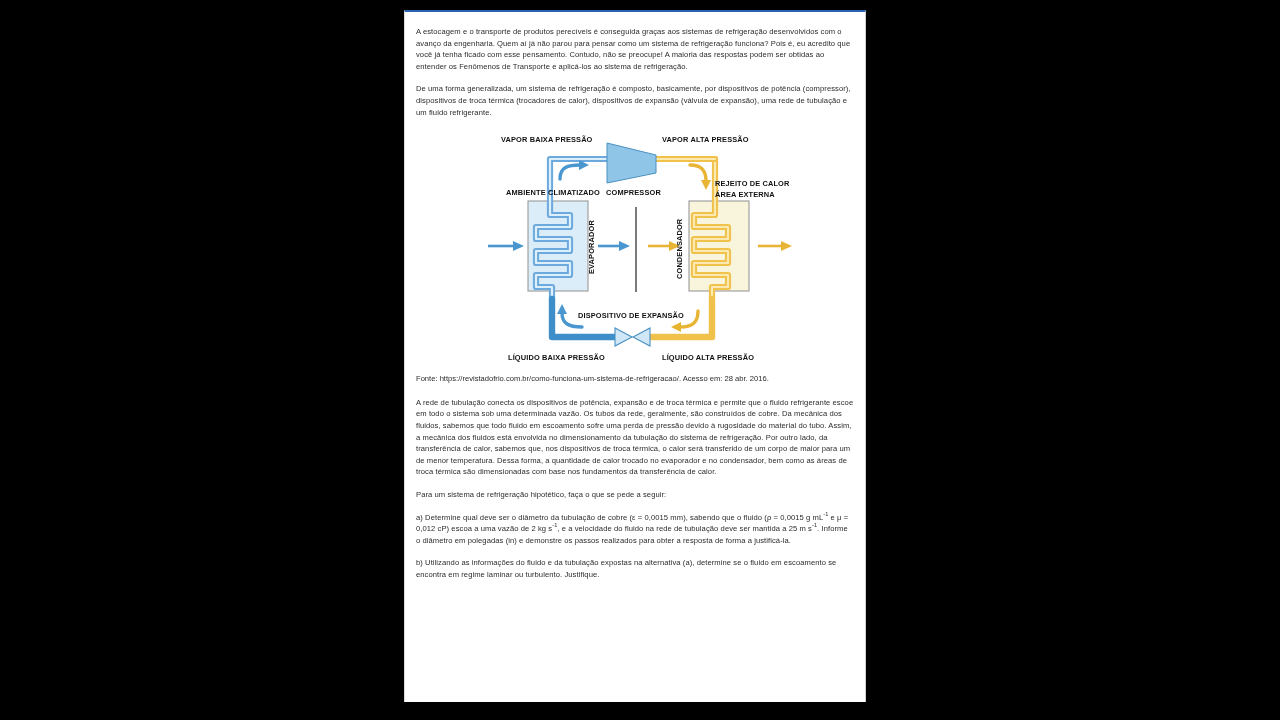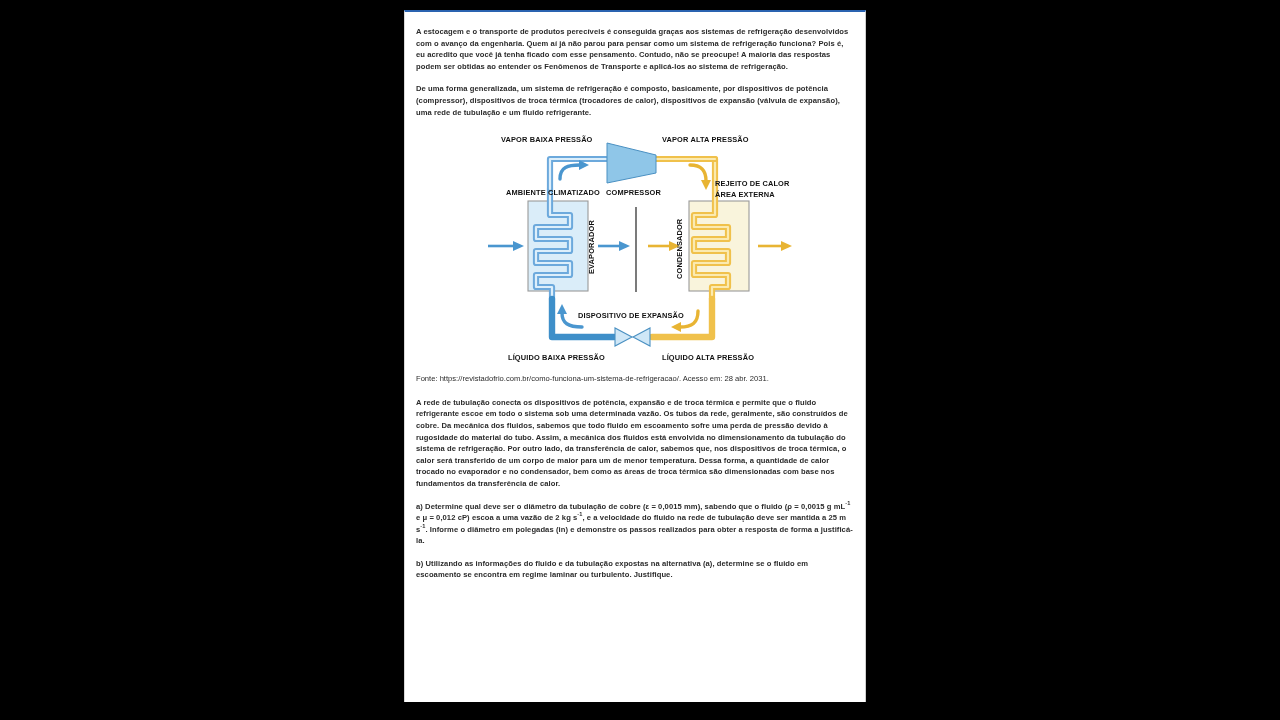--- a/index.html
+++ b/index.html
@@ -35,21 +35,20 @@
   .page-inner {
     padding: 14px 11px 0 11px;
   }
   p.body-text {
     font-size: 7.6px;
     line-height: 11.6px;
     color: #2b2b2b;
     margin: 0 0 11px 0;
     text-align: left;
     letter-spacing: 0.01em;
-    font-weight: bold;
   }
   p.source-text {
     font-size: 7.6px;
     line-height: 11.6px;
     color: #2b2b2b;
     margin: 6px 0 12px 0;
   }
   sup { font-size: 5.6px; vertical-align: super; line-height: 0; }
 
   
@@ -147,24 +146,25 @@
           <text class="dg-label" x="245" y="57">REJEITO DE CALOR</text>
           <text class="dg-label" x="245" y="68">ÁREA EXTERNA</text>
           <text class="dg-label" x="124" y="145" transform="rotate(-90 124 145)">EVAPORADOR</text>
           <text class="dg-label" x="212" y="150" transform="rotate(-90 212 150)">CONDENSADOR</text>
           <text class="dg-label" x="108" y="189">DISPOSITIVO DE EXPANSÃO</text>
           <text class="dg-label" x="38" y="231">LÍQUIDO BAIXA PRESSÃO</text>
           <text class="dg-label" x="192" y="231">LÍQUIDO ALTA PRESSÃO</text>
         </svg>
       </div>
 
-      <p class="source-text">Fonte: https://revistadofrio.com.br/como-funciona-um-sistema-de-refrigeracao/. Acesso em: 28 abr. 2031.</p>
+      <p class="source-text">Fonte: https://revistadofrio.com.br/como-funciona-um-sistema-de-refrigeracao/. Acesso em: 28 abr. 2016.</p>
 
       <p class="body-text">A rede de tubulação conecta os dispositivos de potência, expansão e de troca térmica e permite que o fluido refrigerante escoe em todo o sistema sob uma determinada vazão. Os tubos da rede, geralmente, são construídos de cobre. Da mecânica dos fluidos, sabemos que todo fluido em escoamento sofre uma perda de pressão devido à rugosidade do material do tubo. Assim, a mecânica dos fluidos está envolvida no dimensionamento da tubulação do sistema de refrigeração. Por outro lado, da transferência de calor, sabemos que, nos dispositivos de troca térmica, o calor será transferido de um corpo de maior para um de menor temperatura. Dessa forma, a quantidade de calor trocado no evaporador e no condensador, bem como as áreas de troca térmica são dimensionadas com base nos fundamentos da transferência de calor.</p>
 
+      <p class="body-text">Para um sistema de refrigeração hipotético, faça o que se pede a seguir:</p>
 
       <p class="body-text"><span>a) Determine qual deve ser o diâmetro da tubulação de cobre (ε = 0,0015 mm), sabendo que o fluido (ρ = 0,0015 g mL</span><sup>-1</sup><span> e μ = 0,012 cP) escoa a uma vazão de 2 kg s</span><sup>-1</sup><span>, e a velocidade do fluido na rede de tubulação deve ser mantida a 25 m s</span><sup>-1</sup><span>. Informe o diâmetro em polegadas (in) e demonstre os passos realizados para obter a resposta de forma a justificá-la.</span></p>
 
       <p class="body-text">b) Utilizando as informações do fluido e da tubulação expostas na alternativa (a), determine se o fluido em escoamento se encontra em regime laminar ou turbulento. Justifique.</p>
 
 
     </div>
   </div>
 </div>
 

